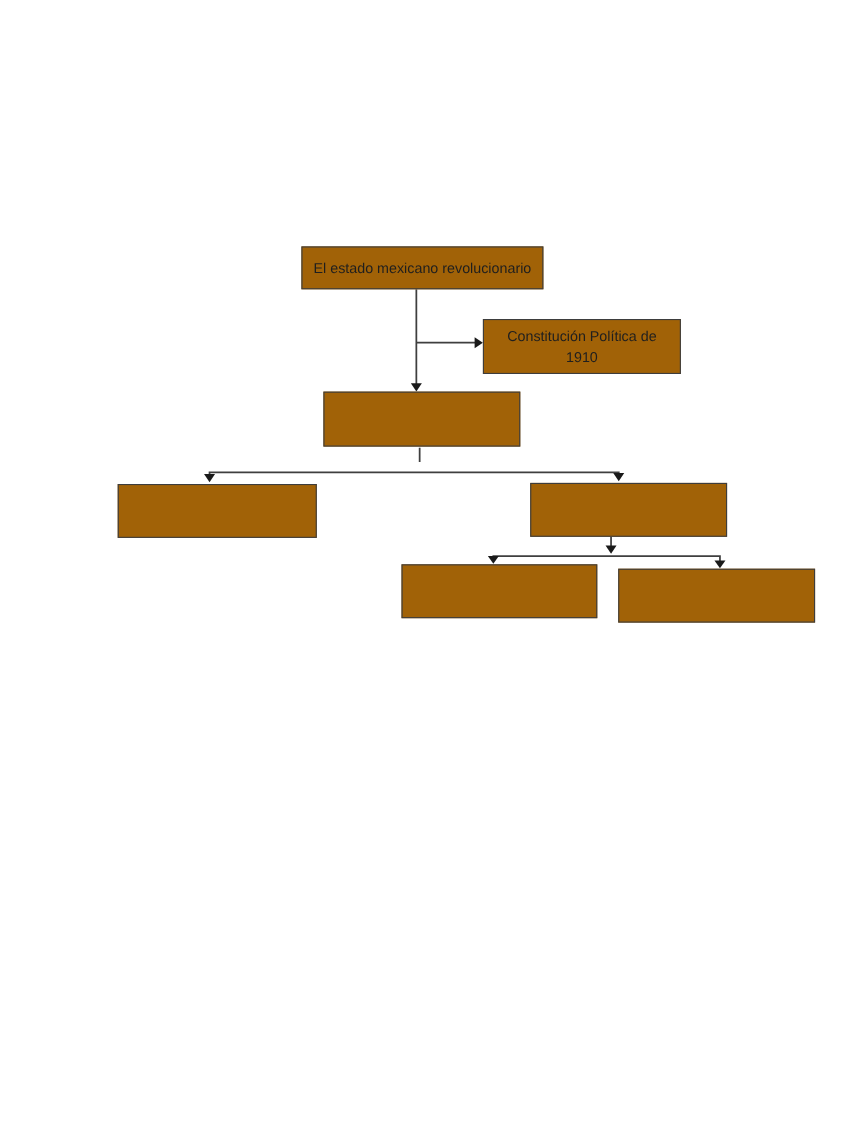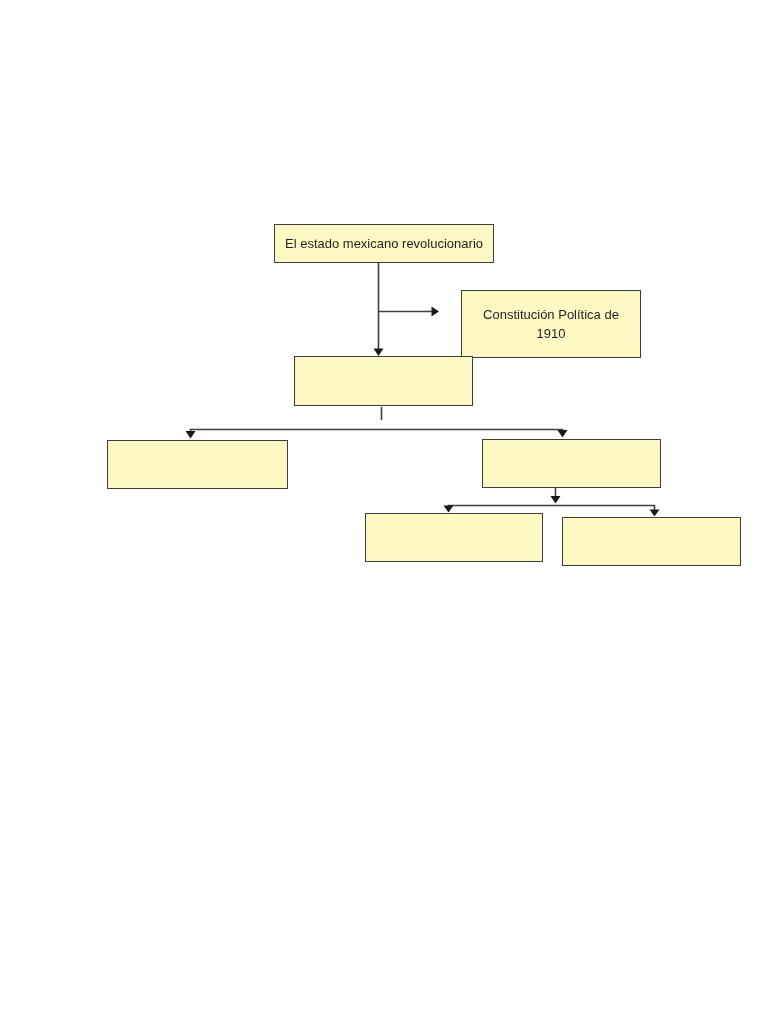--- a/index.html
+++ b/index.html
@@ -31,34 +31,34 @@
     fill: none;
   }
   .connectors polygon {
     fill: var(--arrow-color, #1a1a1a);
     stroke: none;
   }
   .node {
     position: absolute;
     box-sizing: border-box;
     border: 1.5px solid var(--border-color, #3d3d3d);
-    background: #fef9c3;
+    background: #a16207;
     display: flex;
     align-items: center;
     justify-content: center;
     text-align: center;
     color: var(--text-color, #1f1f1f);
     font-size: 13px;
     line-height: 1.5;
     padding: 0 8px;
   }
   .node .label { display: block; width: 100%; }
   .node-root          { left: 274px; top: 224px; width: 220px; height: 39px; }
   .node-root .label   { white-space: nowrap; }
-  .node-constitucion  { left: 461px; top: 290px; width: 180px; height: 68px; }
+  .node-constitucion  { left: 439px; top: 290px; width: 180px; height: 50px; }
   .node-nivel1        { left: 294px; top: 356px; width: 179px; height: 50px; }
   .node-nivel2-izq    { left: 107px; top: 440px; width: 181px; height: 49px; }
   .node-nivel2-der    { left: 482px; top: 439px; width: 179px; height: 49px; }
   .node-nivel3-izq    { left: 365px; top: 513px; width: 178px; height: 49px; }
   .node-nivel3-der    { left: 562px; top: 517px; width: 179px; height: 49px; }
 </style>
 </head>
 <body>
 
 <div class="page">

